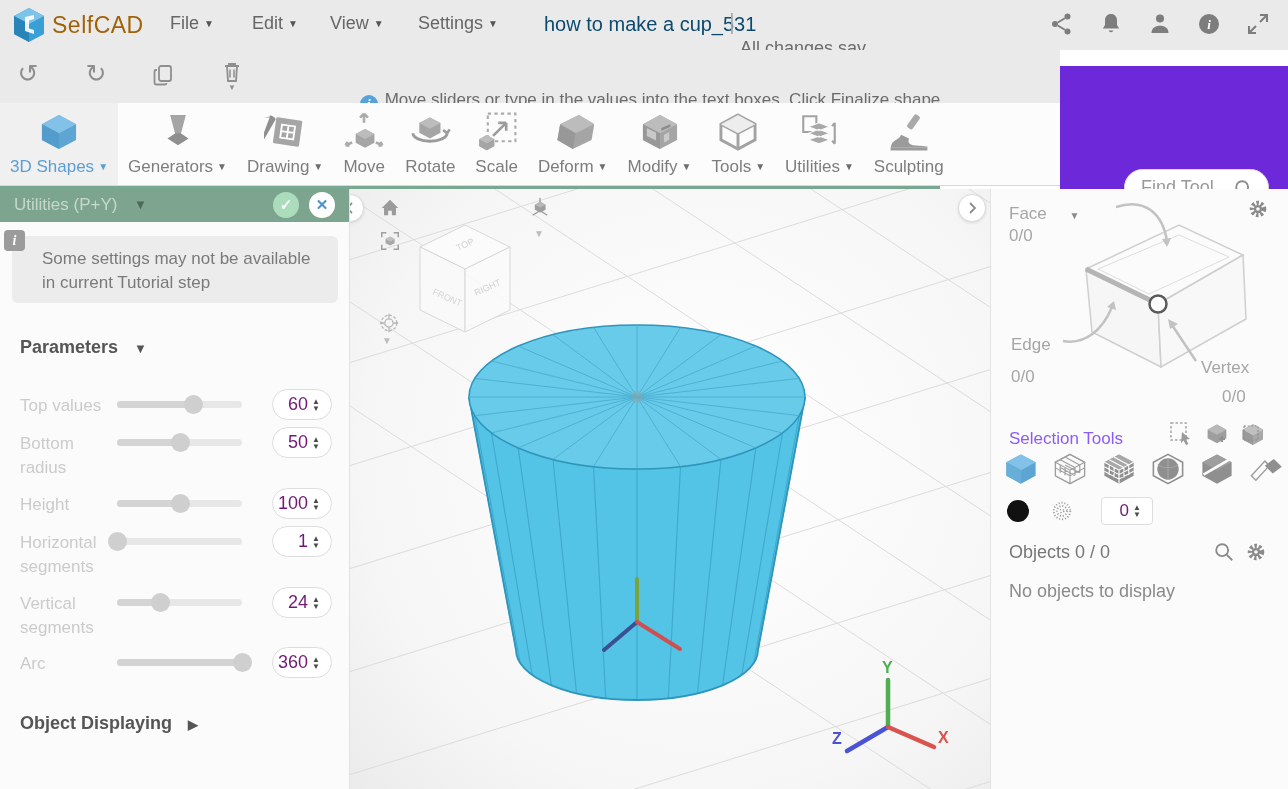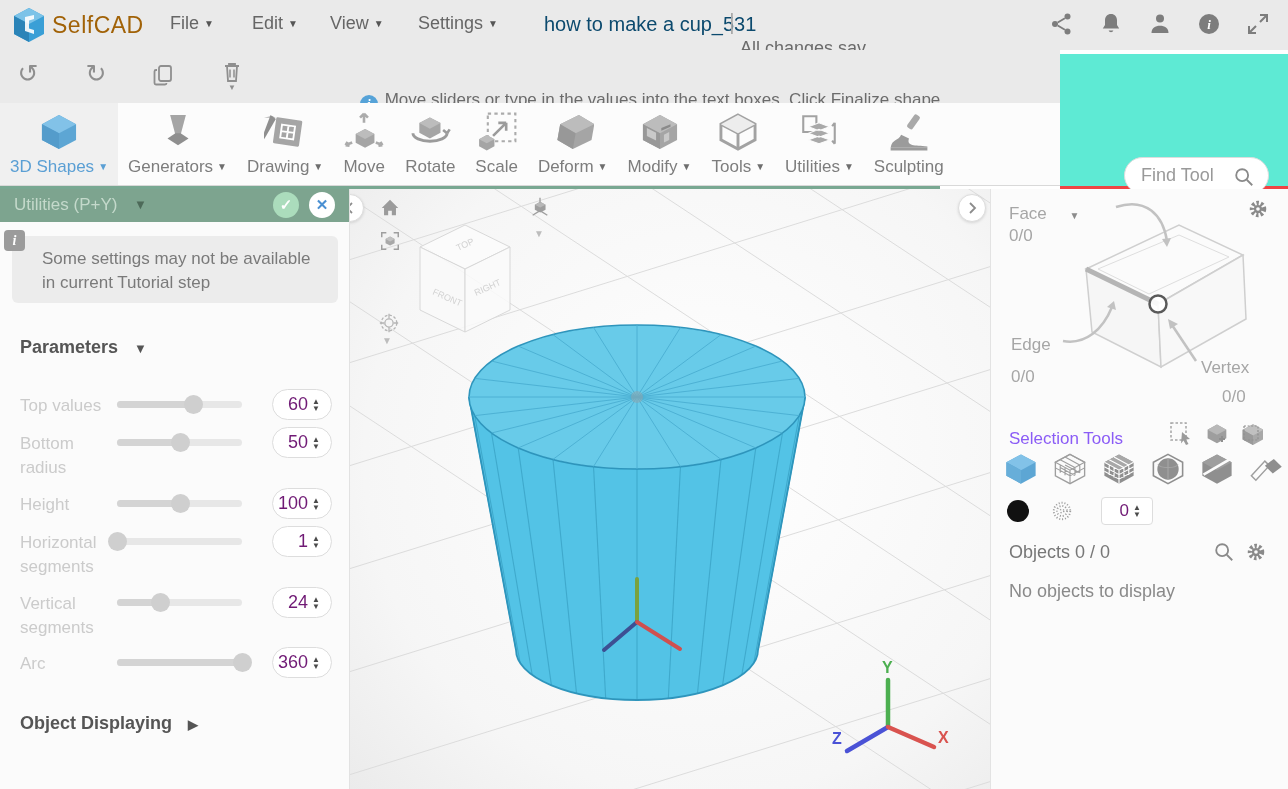--- a/index.html
+++ b/index.html
@@ -32,22 +32,22 @@
   #toolbar { position:absolute; left:0; top:103px; width:1060px; height:83px;
     background:#fcfcfc; border-bottom:1px solid #d9d9d9; display:flex; align-items:stretch; overflow:hidden;}
   .titem { display:flex; flex-direction:column; align-items:center; justify-content:flex-end;
     padding:6px 10px 8px; cursor:pointer; white-space:nowrap; }
   .titem .ticon { width:42px; height:42px; margin-bottom:4px; }
   .titem .tlabel { font-size:17px; color:#7d7d7d; }
   .titem .caret { font-size:10px; color:#6e6e6e; margin-left:4px; vertical-align:2px; }
   .titem.active { background:#f0f0f0; }
   .titem.active .tlabel { color:#5a9fd4; }
   .titem.active .caret { color:#5a9fd4; }
-  #search-area { position:absolute; left:1060px; top:54px; width:228px; height:136px;
-    background:#5eead4; border-bottom:4px solid #ef4444; }
+  #search-area { position:absolute; left:1060px; top:66px; width:228px; height:136px;
+    background:#6d28d9; border-bottom:1px solid #ef4444; }
   #find-tool { position:absolute; left:64px; top:103px; width:145px; height:37px;
     border:1px solid #ddd; border-radius:19px; background:#fff; padding:0 38px 0 16px;
     font-size:18px; color:#888; font-family:"Liberation Sans",sans-serif; outline:none; }
   #find-tool::placeholder { color:#999; }
   #find-icon { position:absolute; left:173px; top:112px; width:22px; height:22px; }
   #progress-line { position:absolute; left:0; top:186px; width:945px; height:3px; background:#79a892; }
 
   
   #left-panel { position:absolute; left:0; top:189px; width:350px; height:600px;
     background:#fbfbfb; border-right:1px solid #e2e2e2; }

